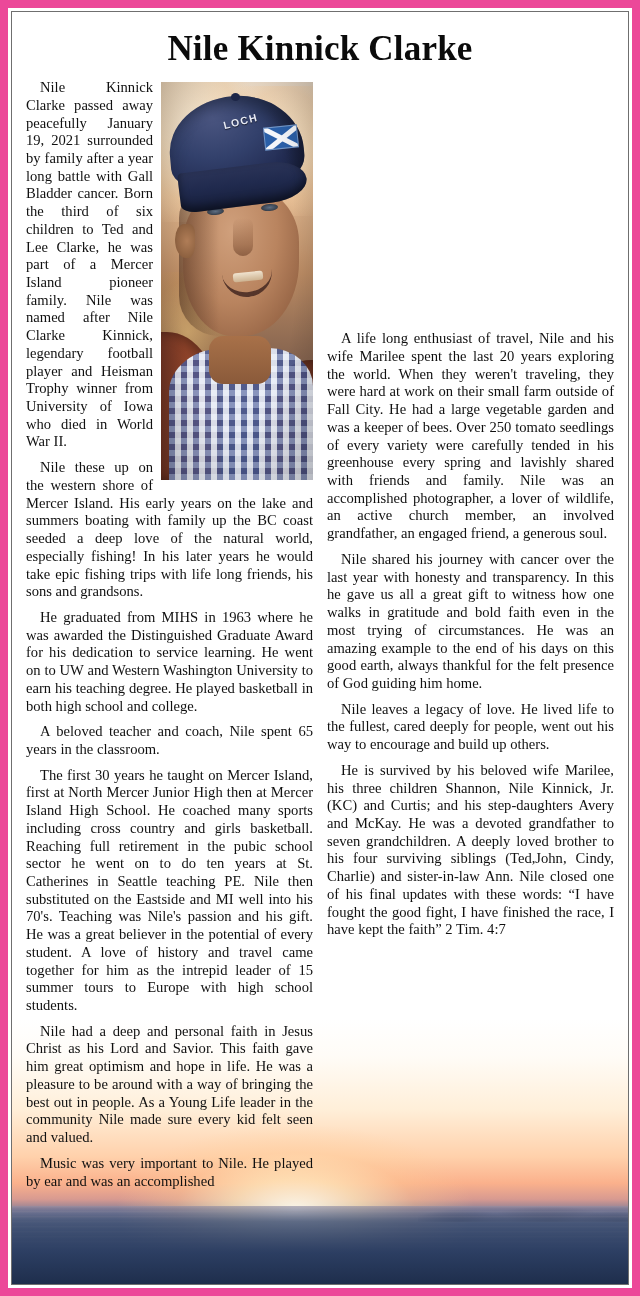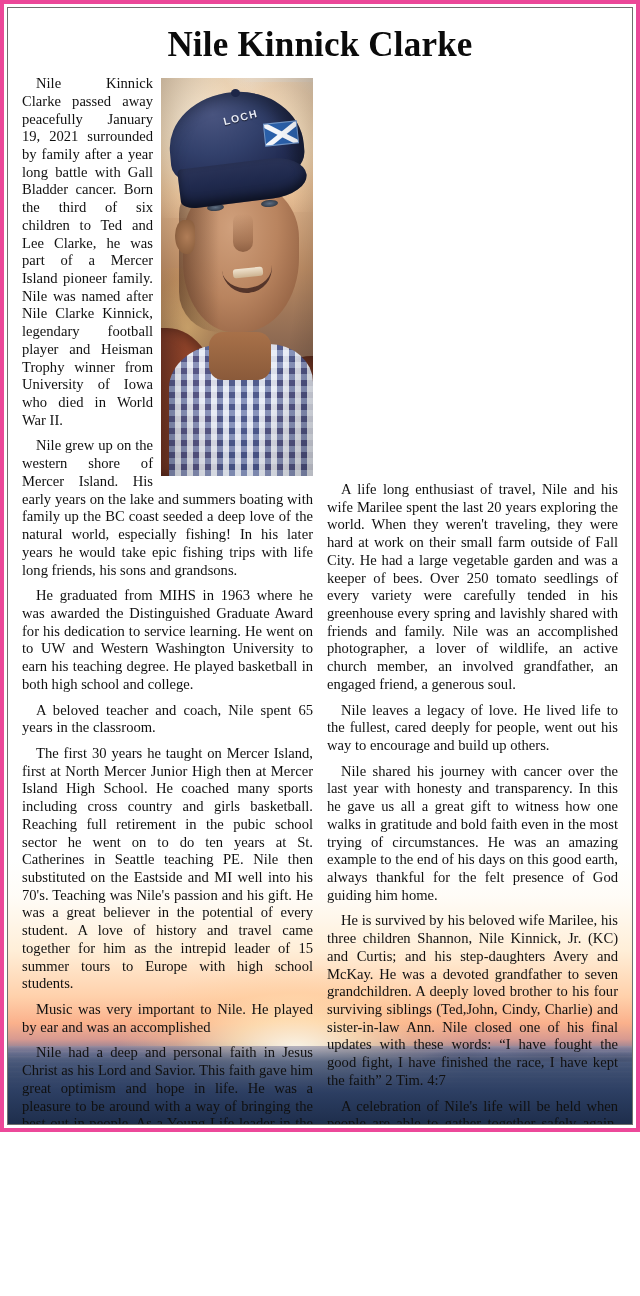--- a/index.html
+++ b/index.html
@@ -11,24 +11,24 @@
     width: 640px;
     height: 1296px;
     overflow: hidden;
     font-family: "Liberation Serif", "DejaVu Serif", serif;
   }
 
   
   #obit-page {
     position: relative;
     width: 640px;
-    height: 1132px;
+    height: 1296px;
     box-sizing: border-box;
     background: #ffffff;
-    border: 4px solid #ec4899;
+    border: 8px solid #ec4899;
     overflow: hidden;
   }
   #obit-inner {
     position: absolute;
     inset: 3px;
     border: 1px solid #6f6f6f;
     background: #ffffff;
     overflow: hidden;
   }
 
@@ -121,21 +121,21 @@
     letter-spacing: 0.2px;
     color: #0b0b0b;
     margin: 6px 0 12px 0;
     font-family: "Liberation Serif", "DejaVu Serif", serif;
   }
 
   
   .columns {
     display: flex;
     gap: 0;
-    align-items: flex-end;
+    align-items: center;
   }
   .col {
     width: 50%;
     box-sizing: border-box;
   }
   .col-left  { padding-right: 7px; }
   .col-right { padding-left: 7px; }
 
   p.body-par {
     margin: 0 0 8px 0;
@@ -353,32 +353,31 @@
               <div class="ph-cap-button"></div>
               <div class="ph-cap-brim"></div>
               <div class="ph-cap-text">LOCH</div>
               <div class="ph-cap-flag"></div>
 
               <div class="ph-vignette"></div>
             </div>
           </figure>
 
           <p class="body-par">Nile Kinnick Clarke passed away peacefully January 19, 2021 surrounded by family after a year long battle with Gall Bladder cancer. Born the third of six children to Ted and Lee Clarke, he was part of a Mercer Island pioneer family. Nile was named after Nile Clarke Kinnick, legendary football player and Heisman Trophy winner from University of Iowa who died in World War II.</p>
-          <p class="body-par">Nile grew up on the western shore of Mercer Island. His early years on the lake and summers boating with family up the BC coast seeded a deep love of the natural world, especially fishing! In his later years he would take epic fishing trips with life long friends, his sons and grandsons.</p>
+          <p class="body-par">Nile these up on the western shore of Mercer Island. His early years on the lake and summers boating with family up the BC coast seeded a deep love of the natural world, especially fishing! In his later years he would take epic fishing trips with life long friends, his sons and grandsons.</p>
           <p class="body-par">He graduated from MIHS in 1963 where he was awarded the Distinguished Graduate Award for his dedication to service learning. He went on to UW and Western Washington University to earn his teaching degree. He played basketball in both high school and college.</p>
           <p class="body-par">A beloved teacher and coach, Nile spent 65 years in the classroom.</p>
           <p class="body-par">The first 30 years he taught on Mercer Island, first at North Mercer Junior High then at Mercer Island High School. He coached many sports including cross country and girls basketball. Reaching full retirement in the pubic school sector he went on to do ten years at St. Catherines in Seattle teaching PE. Nile then substituted on the Eastside and MI well into his 70's. Teaching was Nile's passion and his gift. He was a great believer in the potential of every student. A love of history and travel came together for him as the intrepid leader of 15 summer tours to Europe with high school students.</p>
+          <p class="body-par">Nile had a deep and personal faith in Jesus Christ as his Lord and Savior. This faith gave him great optimism and hope in life. He was a pleasure to be around with a way of bringing the best out in people. As a Young Life leader in the community Nile made sure every kid felt seen and valued.</p>
           <p class="body-par">Music was very important to Nile. He played by ear and was an accomplished</p>
-          <p class="body-par">Nile had a deep and personal faith in Jesus Christ as his Lord and Savior. This faith gave him great optimism and hope in life. He was a pleasure to be around with a way of bringing the best out in people. As a Young Life leader in the community Nile made sure every kid felt seen and valued.</p>
         </div>
 
         <div class="col col-right">
           <p class="body-par">A life long enthusiast of travel, Nile and his wife Marilee spent the last 20 years exploring the world. When they weren't traveling, they were hard at work on their small farm outside of Fall City. He had a large vegetable garden and was a keeper of bees. Over 250 tomato seedlings of every variety were carefully tended in his greenhouse every spring and lavishly shared with friends and family. Nile was an accomplished photographer, a lover of wildlife, an active church member, an involved grandfather, an engaged friend, a generous soul.</p>
+          <p class="body-par">Nile shared his journey with cancer over the last year with honesty and transparency. In this he gave us all a great gift to witness how one walks in gratitude and bold faith even in the most trying of circumstances. He was an amazing example to the end of his days on this good earth, always thankful for the felt presence of God guiding him home.</p>
           <p class="body-par">Nile leaves a legacy of love. He lived life to the fullest, cared deeply for people, went out his way to encourage and build up others.</p>
-          <p class="body-par">Nile shared his journey with cancer over the last year with honesty and transparency. In this he gave us all a great gift to witness how one walks in gratitude and bold faith even in the most trying of circumstances. He was an amazing example to the end of his days on this good earth, always thankful for the felt presence of God guiding him home.</p>
           <p class="body-par">He is survived by his beloved wife Marilee, his three children Shannon, Nile Kinnick, Jr. (KC) and Curtis; and his step-daughters Avery and McKay. He was a devoted grandfather to seven grandchildren. A deeply loved brother to his four surviving siblings (Ted,John, Cindy, Charlie) and sister-in-law Ann. Nile closed one of his final updates with these words: “I have fought the good fight, I have finished the race, I have kept the faith” 2 Tim. 4:7</p>
-          <p class="body-par">A celebration of Nile's life will be held when people are able to gather together safely again. Condolences and updates on a future memorial service can be found @ flintofts.com</p>
         </div>
 
       </div>
     </div>
   </div>
 </div>
 
 </body></html>

